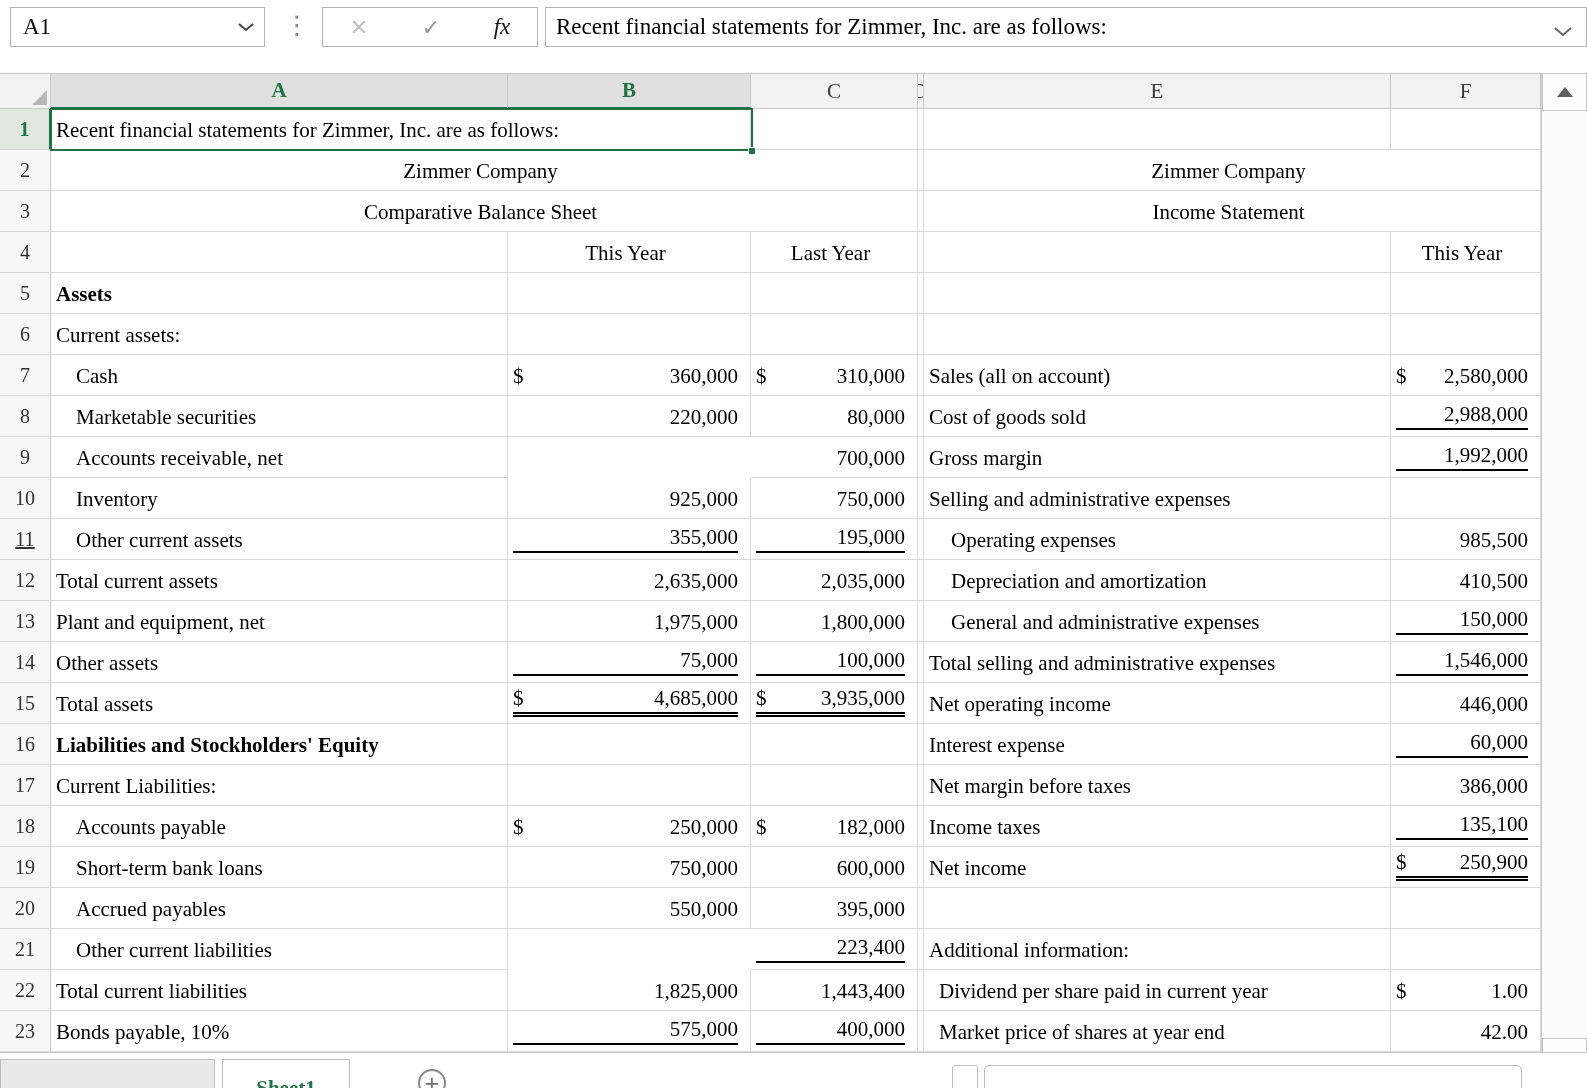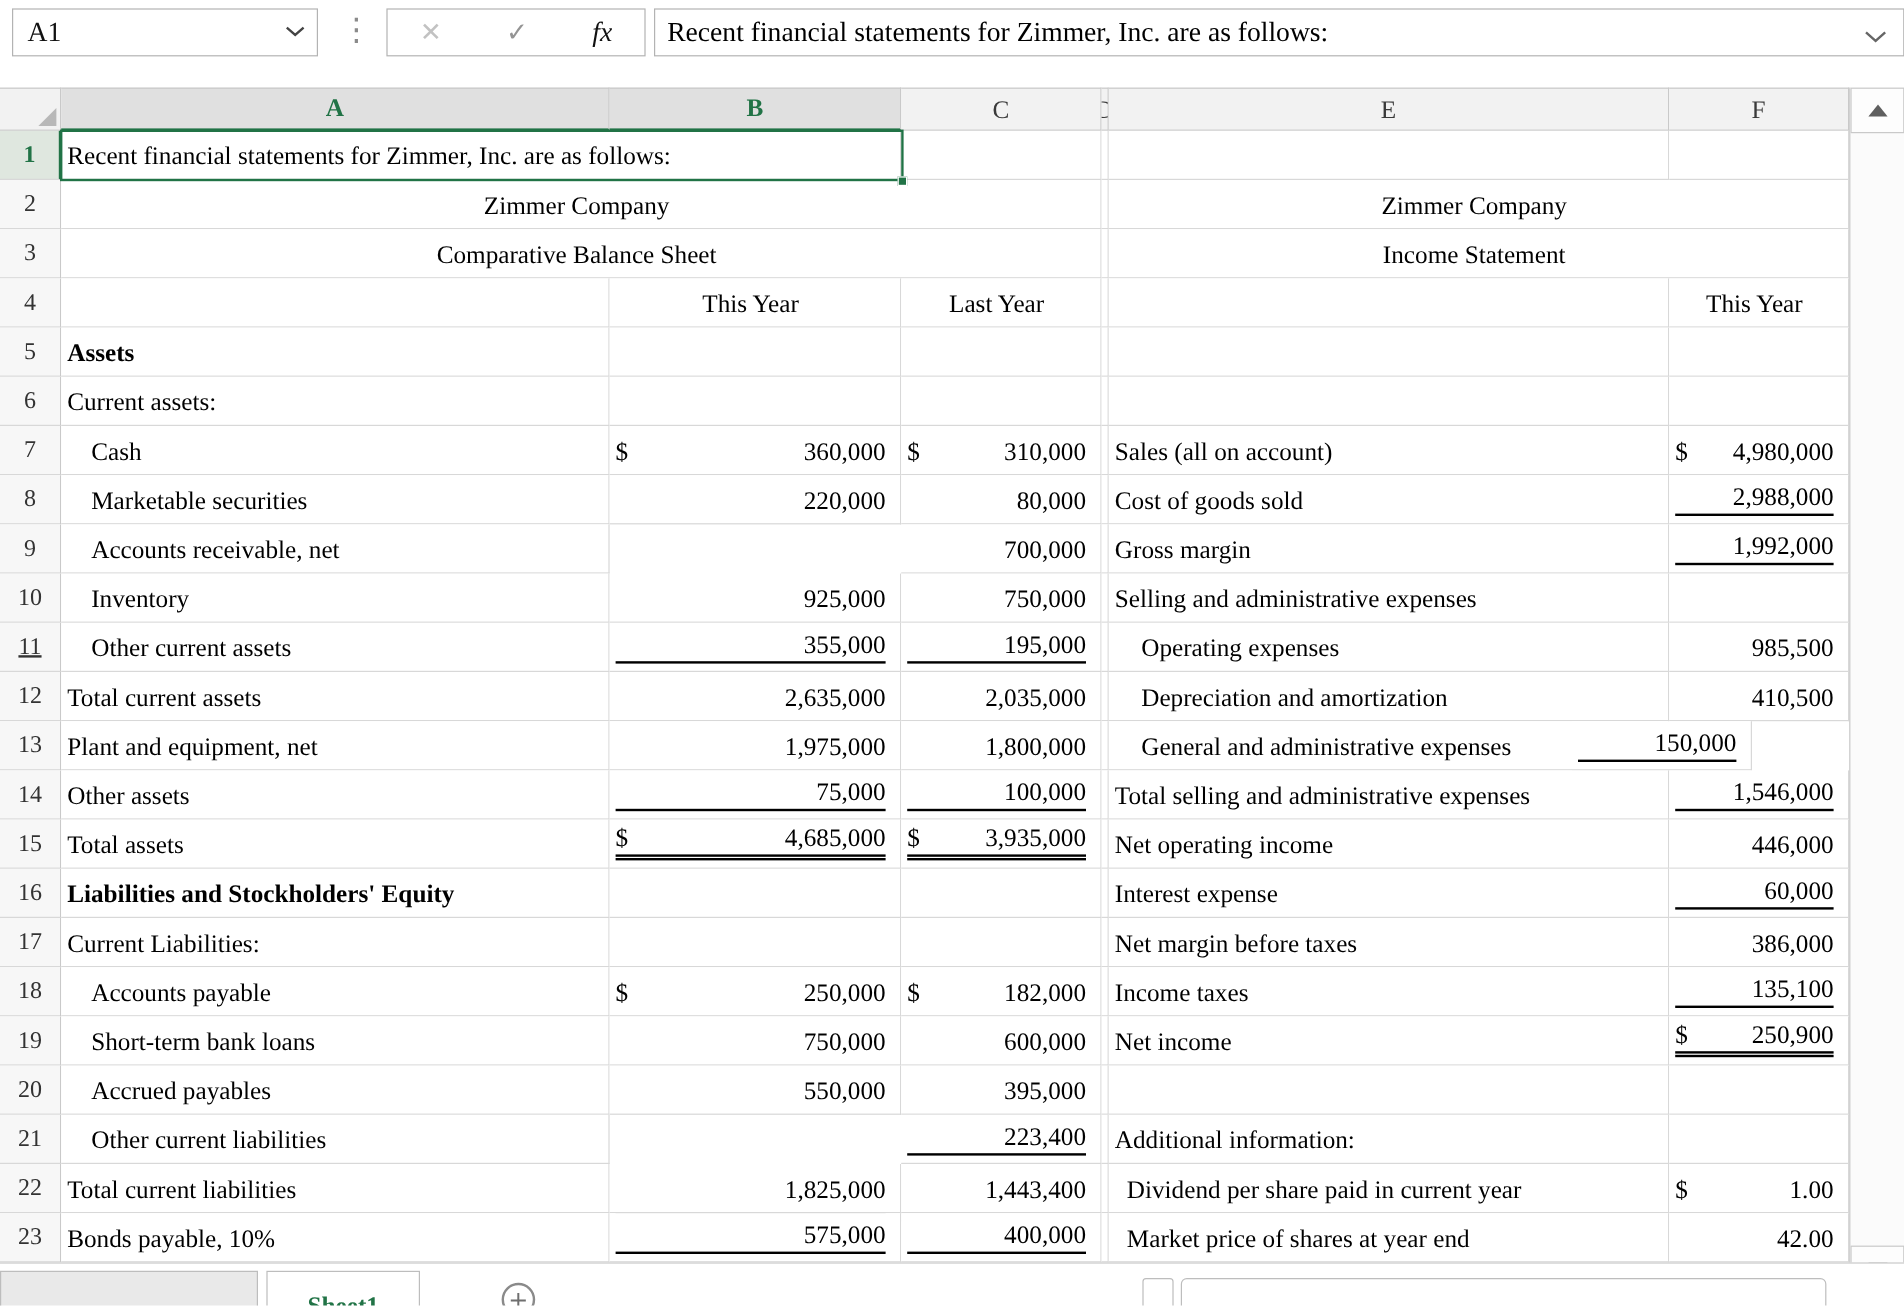--- a/index.html
+++ b/index.html
@@ -214,21 +214,21 @@
     </div>
     <div class="cell" style="left: 918px; top: 282px; width: 6px; height: 41px;"></div>
     <div class="cell" style="left: 924px; top: 282px; width: 467px; height: 41px;">
       <div class="ci al-l">
         <span>Sales (all on account)</span>
       </div>
     </div>
     <div class="cell" style="left: 1391px; top: 282px; width: 150px; height: 41px;">
       <div class="ci al-r has-cur">
         <span>$</span>
-        <span>4,980,000</span>
+        <span>2,580,000</span>
       </div>
     </div>
     <div class="rowhdr" style="top: 323px; height: 41px;">8</div>
     <div class="cell" style="left: 51px; top: 323px; width: 457px; height: 41px;">
       <div class="ci al-l" style="padding-left: 20px;">
         <span>Marketable securities</span>
       </div>
     </div>
     <div class="cell" style="left: 508px; top: 323px; width: 243px; height: 41px;">
       <div class="ci al-r">
@@ -365,21 +365,21 @@
       <div class="ci al-r">
         <span>1,800,000</span>
       </div>
     </div>
     <div class="cell" style="left: 918px; top: 528px; width: 6px; height: 41px;"></div>
     <div class="cell" style="left: 924px; top: 528px; width: 467px; height: 41px;">
       <div class="ci al-l" style="padding-left: 22px;">
         <span>General and administrative expenses</span>
       </div>
     </div>
-    <div class="cell" style="left: 1310px; top: 528px; width: 150px; height: 41px;">
+    <div class="cell" style="left: 1391px; top: 528px; width: 150px; height: 41px;">
       <div class="ci al-r u1">
         <span>150,000</span>
       </div>
     </div>
     <div class="rowhdr" style="top: 569px; height: 41px;">14</div>
     <div class="cell" style="left: 51px; top: 569px; width: 457px; height: 41px;">
       <div class="ci al-l">
         <span>Other assets</span>
       </div>
     </div>

